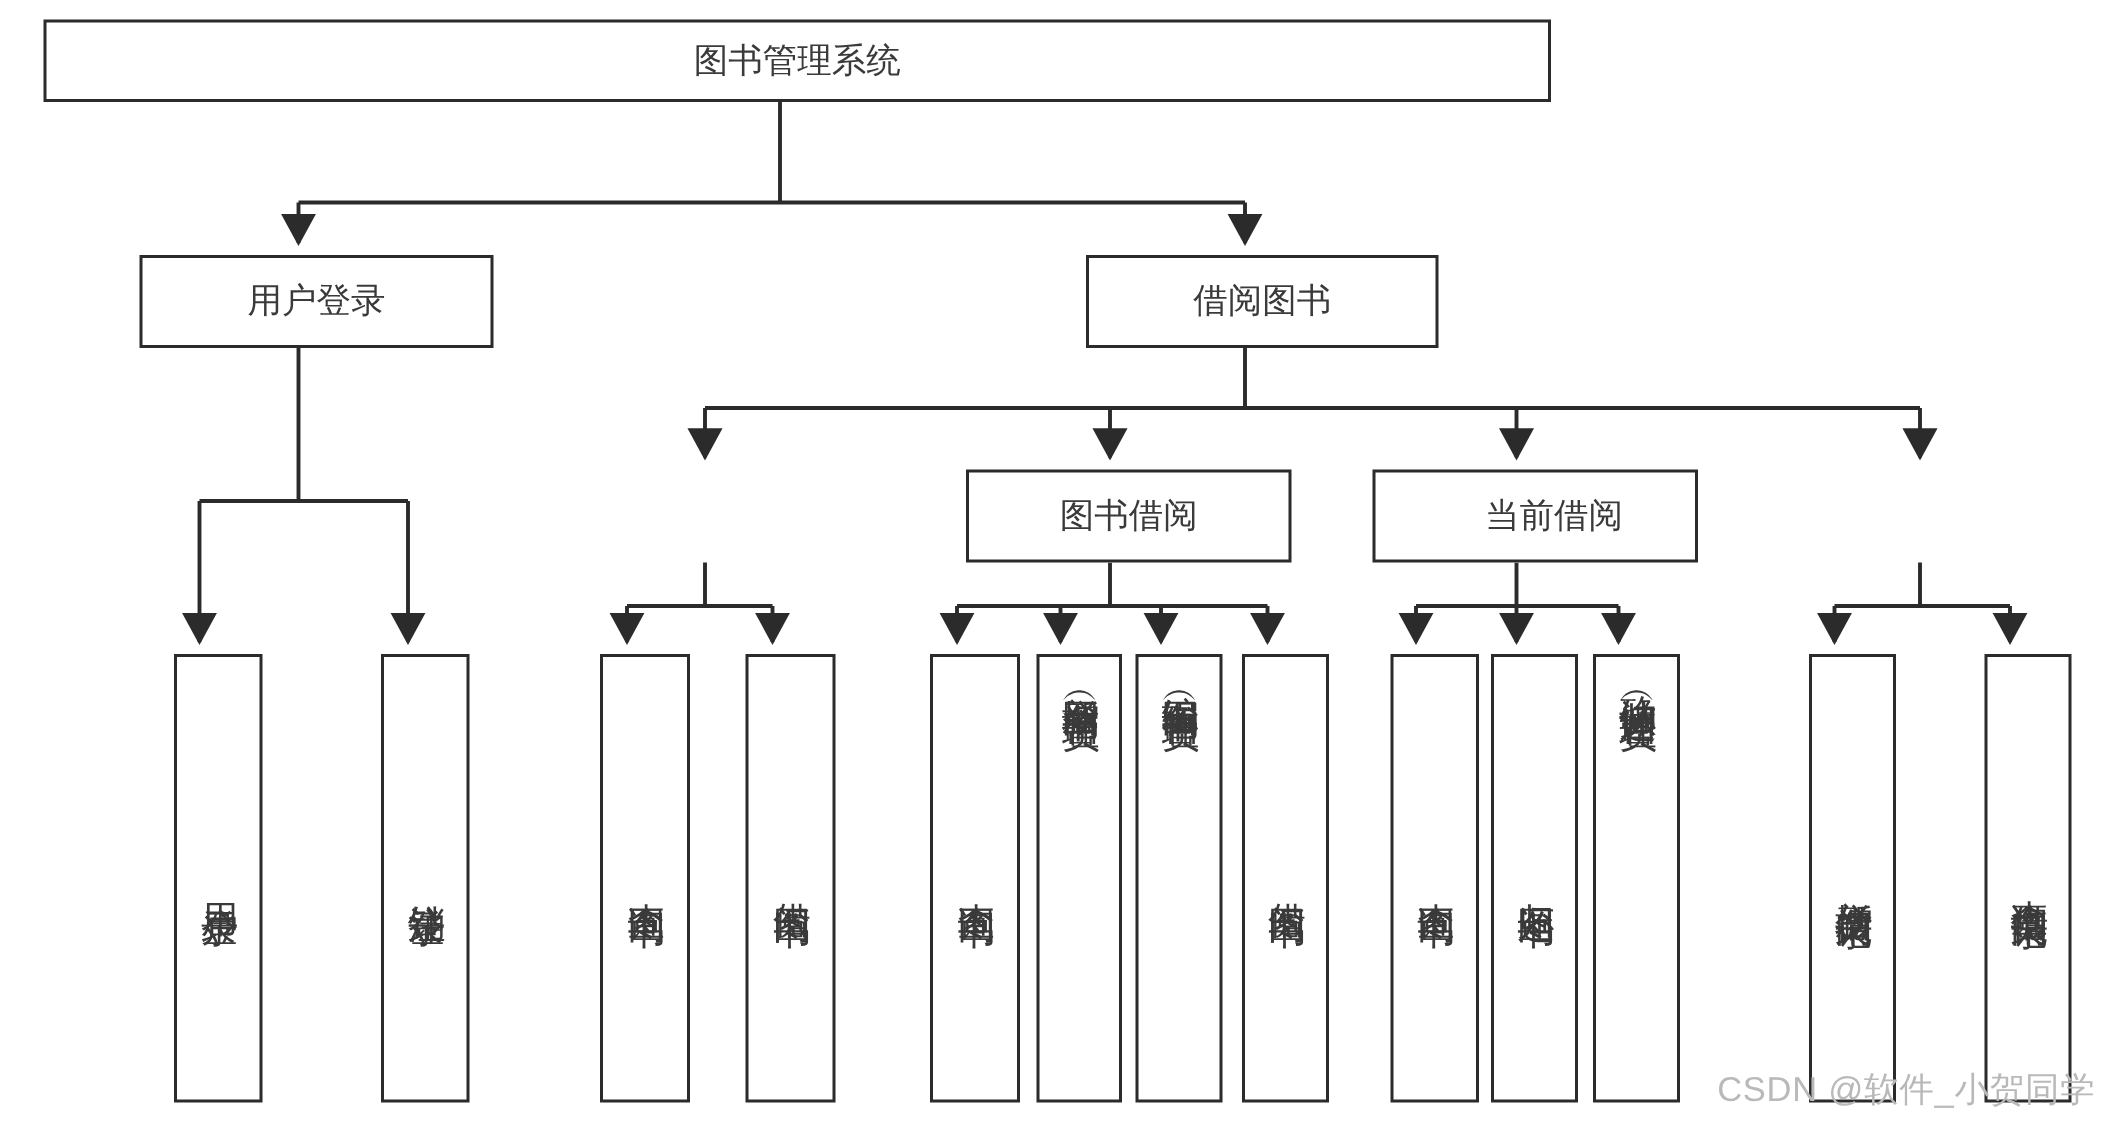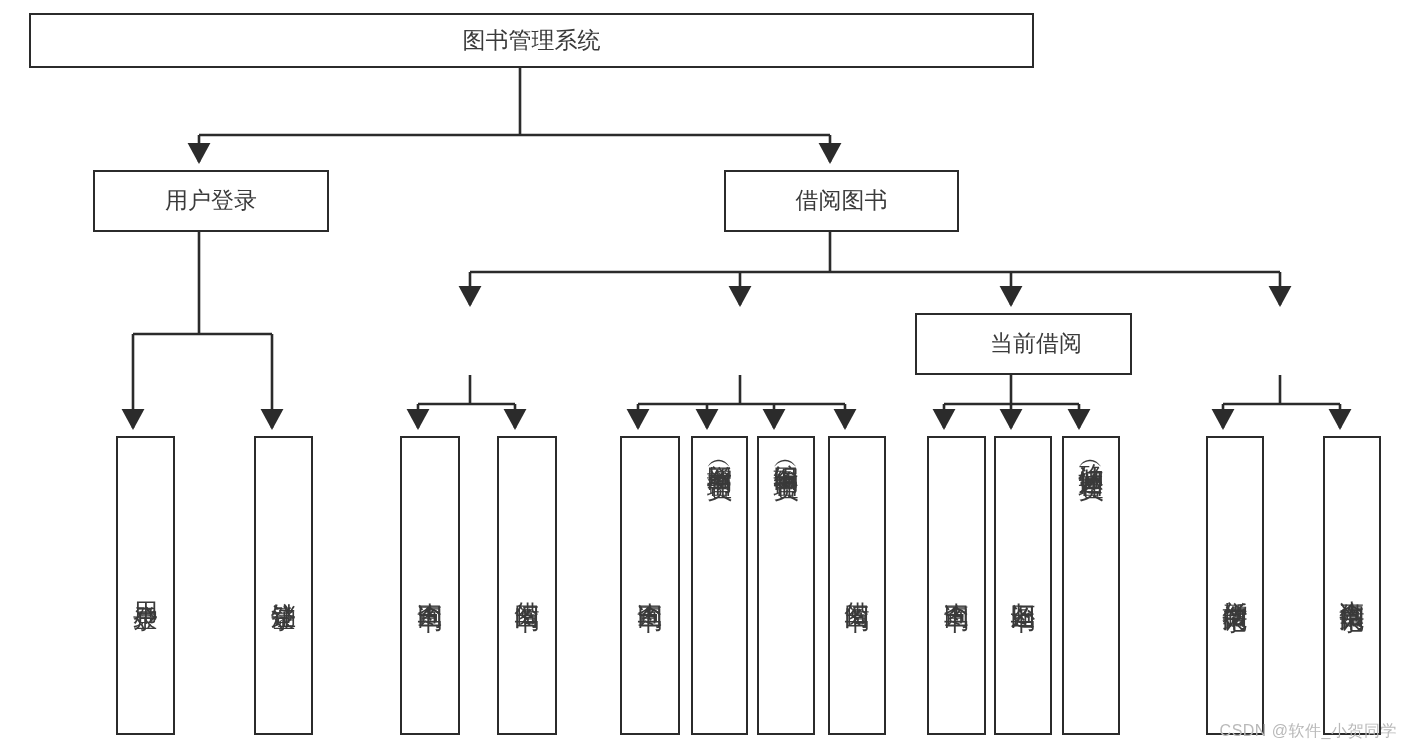--- a/index.html
+++ b/index.html
@@ -57,21 +57,21 @@
     padding-top: 6px;
   }
   .leaf.centered {
     align-items: center;
     padding-top: 0;
   }
   #watermark {
     position: absolute;
     right: 8px;
     bottom: 5px;
-    font-size: 16px;
+    font-size: 23px;
     color: #b9b9b9;
     letter-spacing: 0.5px;
     white-space: nowrap;
     pointer-events: none;
   }
 </style>
 </head>
 <body>
 
 <div id="diagram-root">
@@ -130,20 +130,23 @@
     <span class="node-label">图书管理系统</span>
   </div>
 
   <div class="node-box level1" style="left:81px; top:170px; width:236px; height:62px;">
     <span class="node-label">用户登录</span>
   </div>
   <div class="node-box level1" style="left:712px; top:170px; width:235px; height:62px;">
     <span class="node-label">借阅图书</span>
   </div>
 
+  <div class="node-box level2" style="left:632px; top:313px; width:217px; height:62px;">
+    <span class="node-label">图书借阅</span>
+  </div>
   <div class="node-box level2" style="left:903px; top:313px; width:217px; height:62px;padding-left:25px;">
     <span class="node-label">当前借阅</span>
   </div>
 
   <div class="node-box leaf centered" style="left:104px; top:436px; width:59px; height:299px;">
     <span class="node-label">用户登录</span>
   </div>
   <div class="node-box leaf centered" style="left:242px; top:436px; width:59px; height:299px;">
     <span class="node-label">注销登录</span>
   </div>

